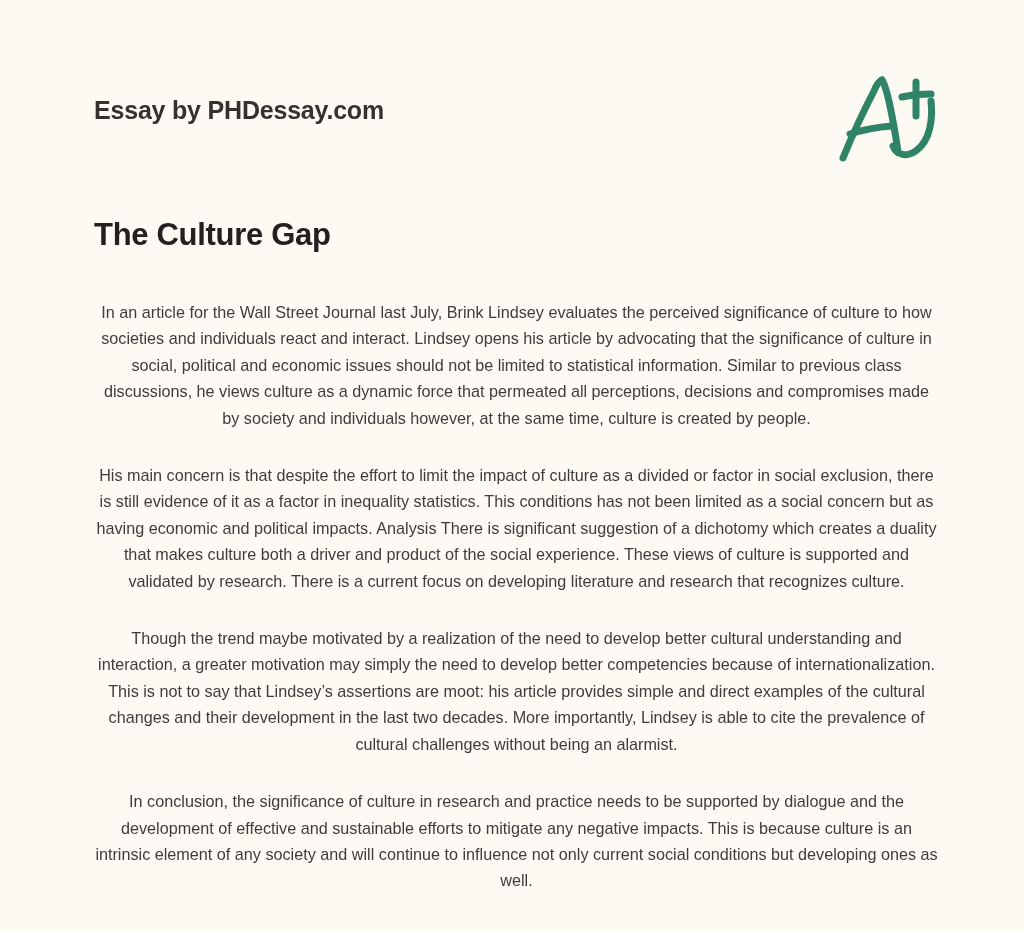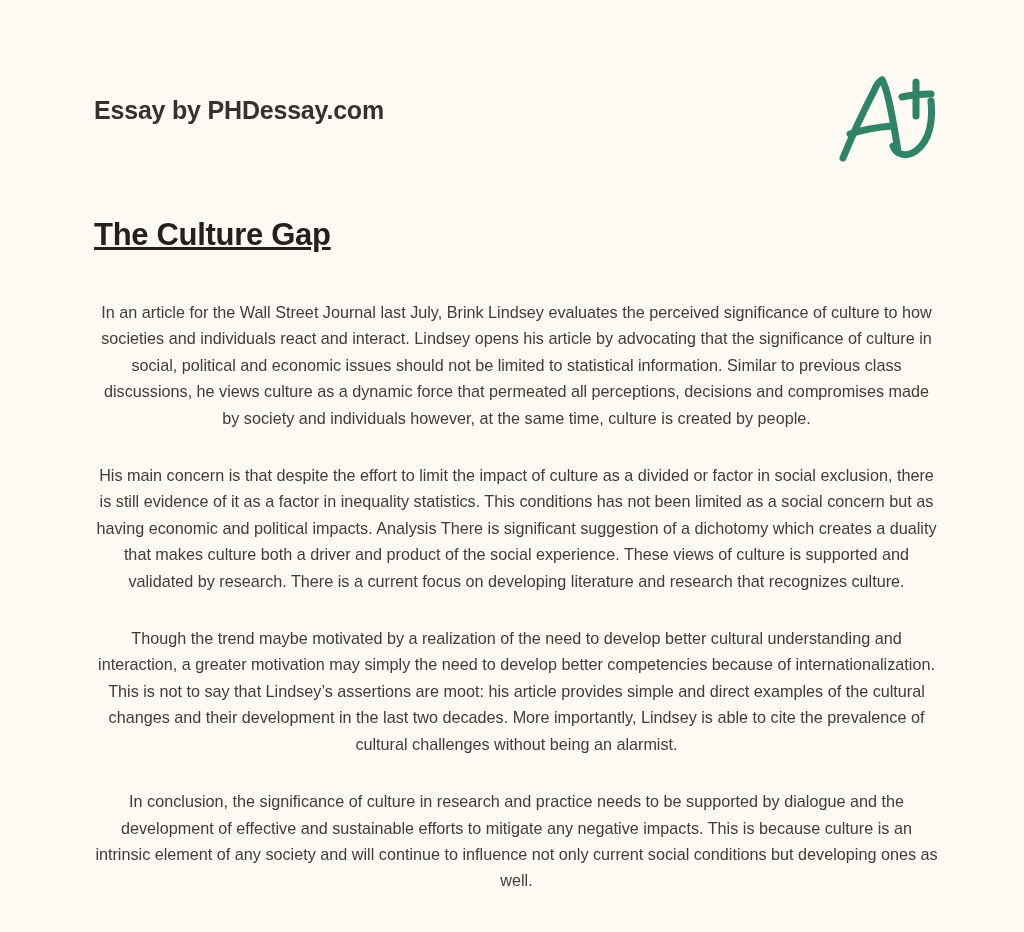--- a/index.html
+++ b/index.html
@@ -67,21 +67,20 @@
     top: 216px;
     width: 845px;
   }
   .doc-title {
     font-size: 31px;
     font-weight: bold;
     color: #222120;
     margin: 0 0 45px 0;
     line-height: 38px;
     letter-spacing: -0.3px;
-    text-decoration: underline;
   }
   .para {
     font-size: 16.2px;
     line-height: 26.4px;
     color: #3f3d3b;
     margin: 8px 0 31px 0;
     text-align: center;
   }
   .para:last-child { margin-bottom: 0; }
   .ref-head {

